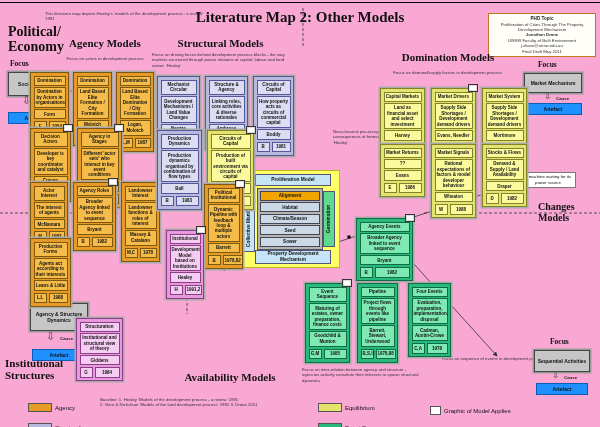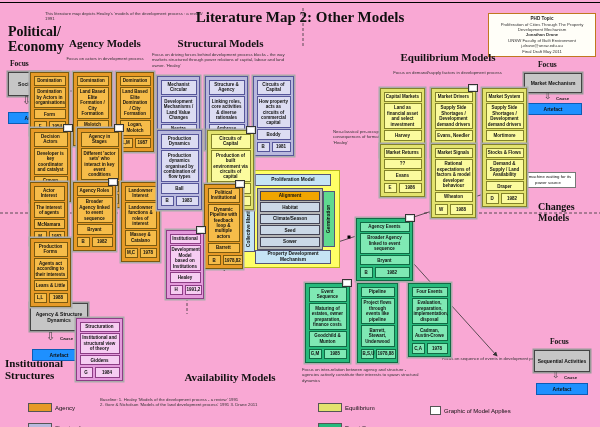--- a/index.html
+++ b/index.html
@@ -91,21 +91,21 @@
   <div class="abs serif" style="left:8px;top:25px;width:70px;font-size:14px;">Political/ Economy</div>
   <div class="abs serif" style="left:538px;top:202px;width:55px;font-size:10px;">Changes Models</div>
   <div class="abs serif" style="left:5px;top:358px;width:75px;font-size:11px;">Institutional Structures</div>
 
   <div class="abs serif ctr" style="left:50px;top:38px;width:110px;font-size:11px;">Agency Models</div>
   <div class="abs tiny2 ctr" style="left:55px;top:56px;width:100px;">Focus on actors in development process</div>
 
   <div class="abs serif ctr" style="left:158px;top:38px;width:125px;font-size:11px;">Structural Models</div>
   <div class="abs tiny2" style="left:152px;top:52px;width:140px;">Focus on driving forces behind development process blocks - the way markets structured through power relations of capital, labour and land owner. 'Healey'</div>
 
-  <div class="abs serif ctr" style="left:378px;top:52px;width:140px;font-size:11px;">Equilibrium Models</div>
+  <div class="abs serif ctr" style="left:378px;top:52px;width:140px;font-size:11px;">Domination Models</div>
   <div class="abs tiny2 ctr" style="left:385px;top:70px;width:125px;">Focus on demand/supply factors in development process</div>
   <div class="abs tiny2" style="left:333px;top:129px;width:92px;">Neo-classical pre-occupied with processes and consequences of formation of prices in markets. 'Healey'</div>
 
   <div class="abs serif ctr" style="left:150px;top:372px;width:160px;font-size:11px;">Availability Models</div>
   <div class="abs tiny2" style="left:302px;top:367px;width:122px;">Focus on inter-relation between agency and structure - agencies actively constitute their interests to spawn structural dynamics</div>
 
   <div class="abs tiny2 ctr" style="left:428px;top:356px;width:130px;">Focus on sequence of events in development process</div>
 
   <div class="abs flabel" style="left:10px;top:59px;">Focus</div>
   <div class="abs fsrc" style="left:8px;top:72px;width:52px;height:24px;">Social Actors</div>

